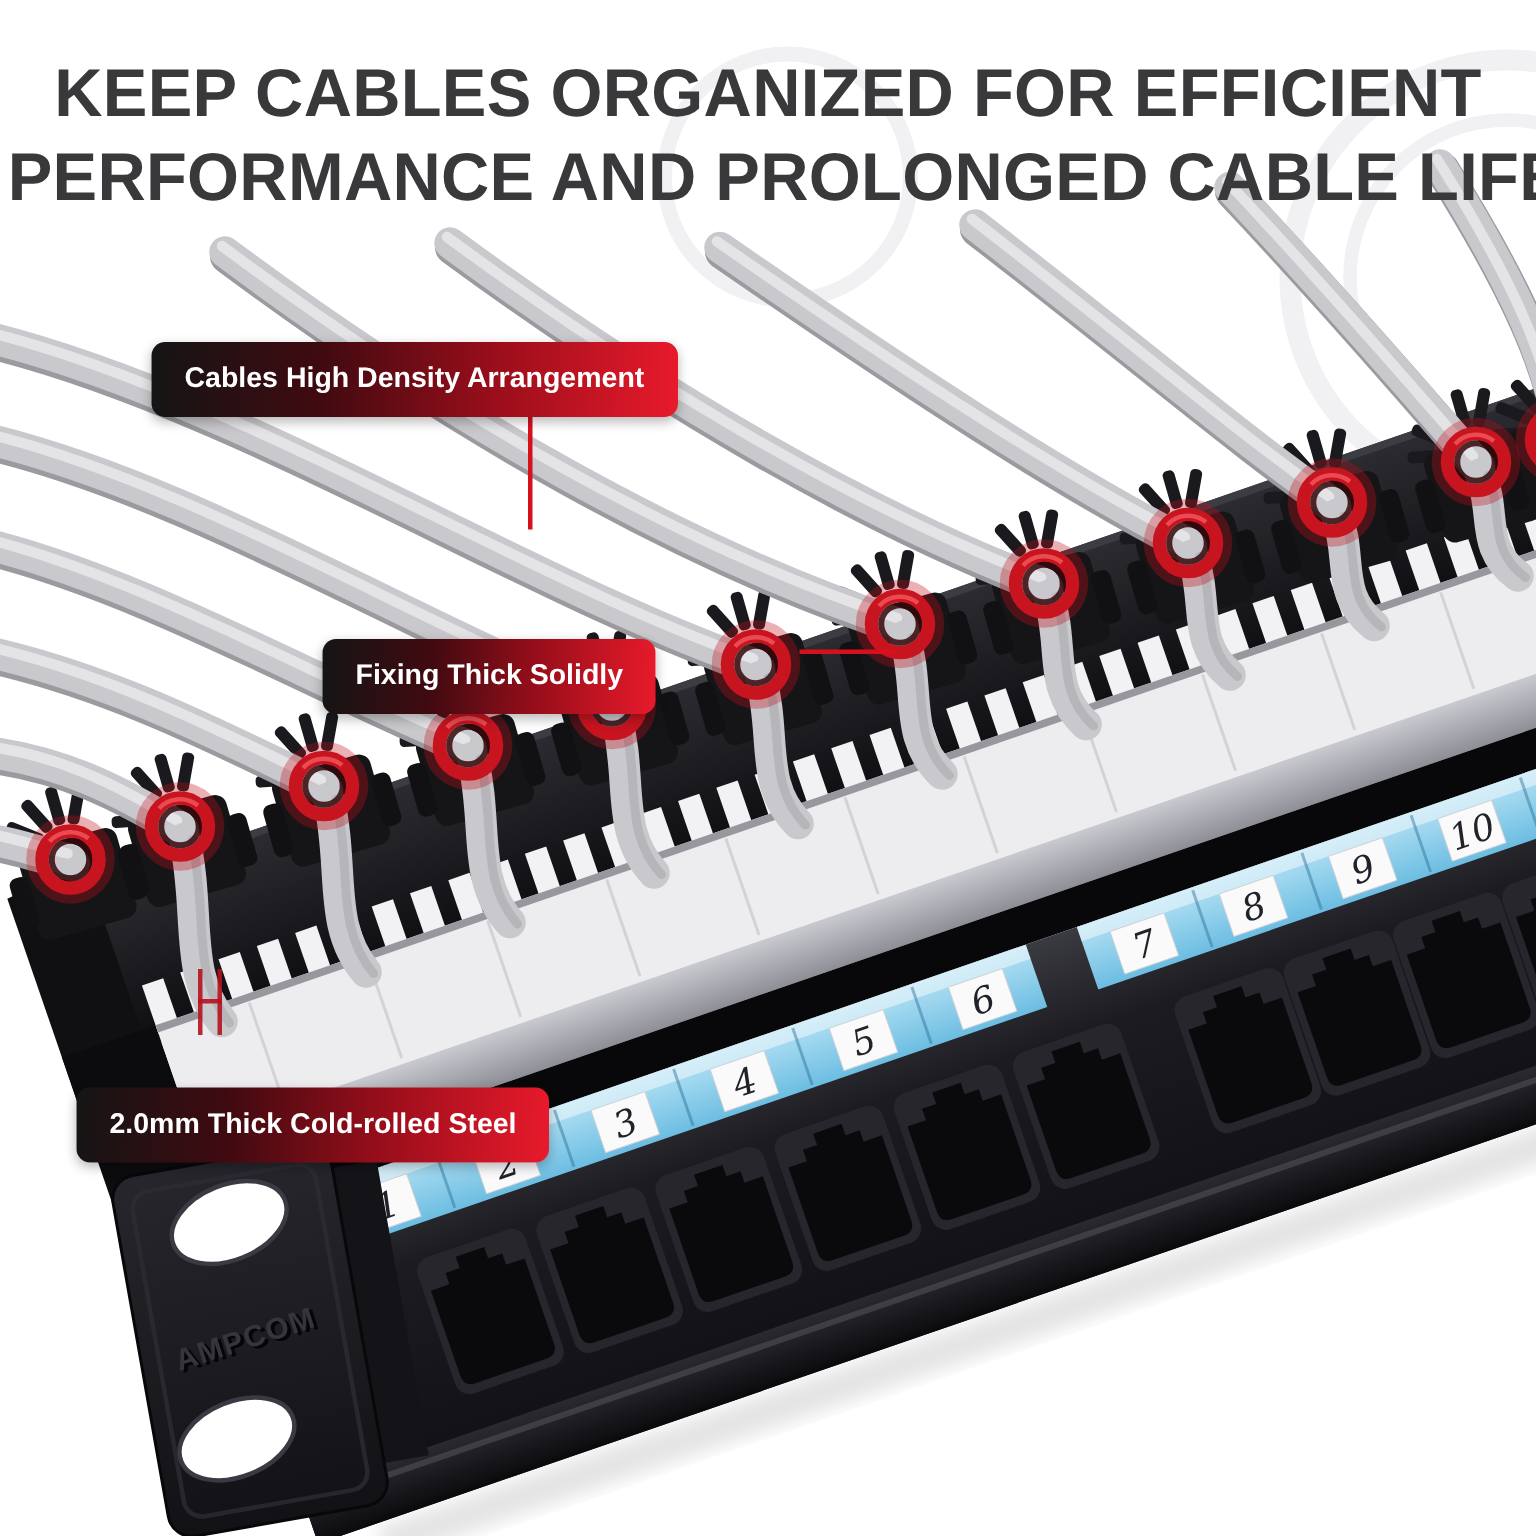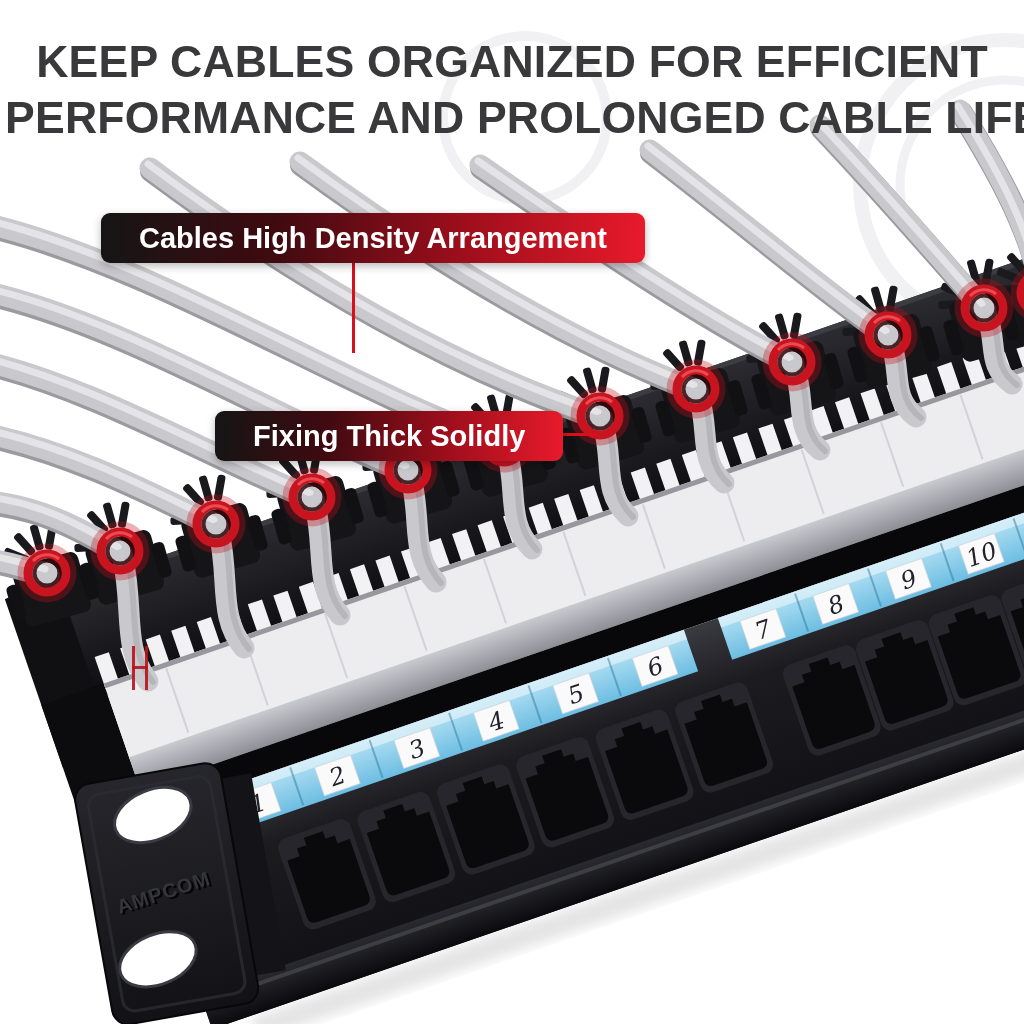--- a/index.html
+++ b/index.html
@@ -3,24 +3,24 @@
 <meta charset="utf-8">
 <style>
   html,body{margin:0;padding:0;background:#fff;}
   .stage{position:relative;width:1024px;height:1024px;overflow:hidden;background:#ffffff;
          font-family:"Liberation Sans",sans-serif;}
   #scene{position:absolute;left:0;top:0;z-index:1;}
   .headline{position:absolute;top:34px;left:0;width:1024px;z-index:3;text-align:center;
             color:#39393b;font-weight:bold;font-size:45px;line-height:56px;letter-spacing:0.2px;
             transform:scaleX(0.99);}
   .headline span{display:block;white-space:nowrap;}
-  .badge{position:absolute;z-index:4;height:50px;line-height:50px;padding:0 38px;border-radius:9px;
-         color:#ffffff;font-weight:bold;font-size:29px;white-space:nowrap;
+  .badge{position:absolute;z-index:4;height:50px;line-height:50px;padding:0 22px;border-radius:9px;
+         color:#ffffff;font-weight:bold;font-size:19px;white-space:nowrap;
          background:linear-gradient(92deg,#151515 0%,#3f0a10 32%,#9c0e1b 66%,#e81a2b 100%);
-         box-shadow:0 3px 8px rgba(0,0,0,0.28);}
+         box-shadow:0 3px 8px rgba(0,0,0,0.28);margin-top:15px;}
   .badge1{left:101px;top:213px;}
   .badge2{left:215px;top:411px;}
   .badge3{left:51px;top:710px;}
   .pointer{position:absolute;z-index:2;background:#d8101c;}
   .pv{left:352px;top:261px;width:3px;height:92px;}
   .ph{left:533px;top:433px;width:64px;height:3px;}
   .hmark{position:absolute;z-index:2;left:131px;top:646px;width:18px;height:44px;}
   .hmark i{position:absolute;background:#b5121d;opacity:.9;}
   .hmark .l{left:1px;top:0;width:3px;height:44px;}
   .hmark .r{right:1px;top:0;width:3px;height:44px;}
@@ -485,18 +485,19 @@
 
   <div class="headline">
     <span>KEEP CABLES ORGANIZED FOR EFFICIENT</span>
     <span>PERFORMANCE AND PROLONGED CABLE LIFE</span>
   </div>
 
   <div class="badge badge1">Cables High Density Arrangement</div>
   <div class="pointer pv"></div>
   <div class="badge badge2">Fixing Thick Solidly</div>
   <div class="pointer ph"></div>
+  <div class="badge badge3">2.0mm Thick Cold-rolled Steel</div>
   <div class="hmark">
     <i class="l"></i>
       <i class="r"></i>
       <i class="c"></i>
   </div>
 </div>
 
 </body></html>

